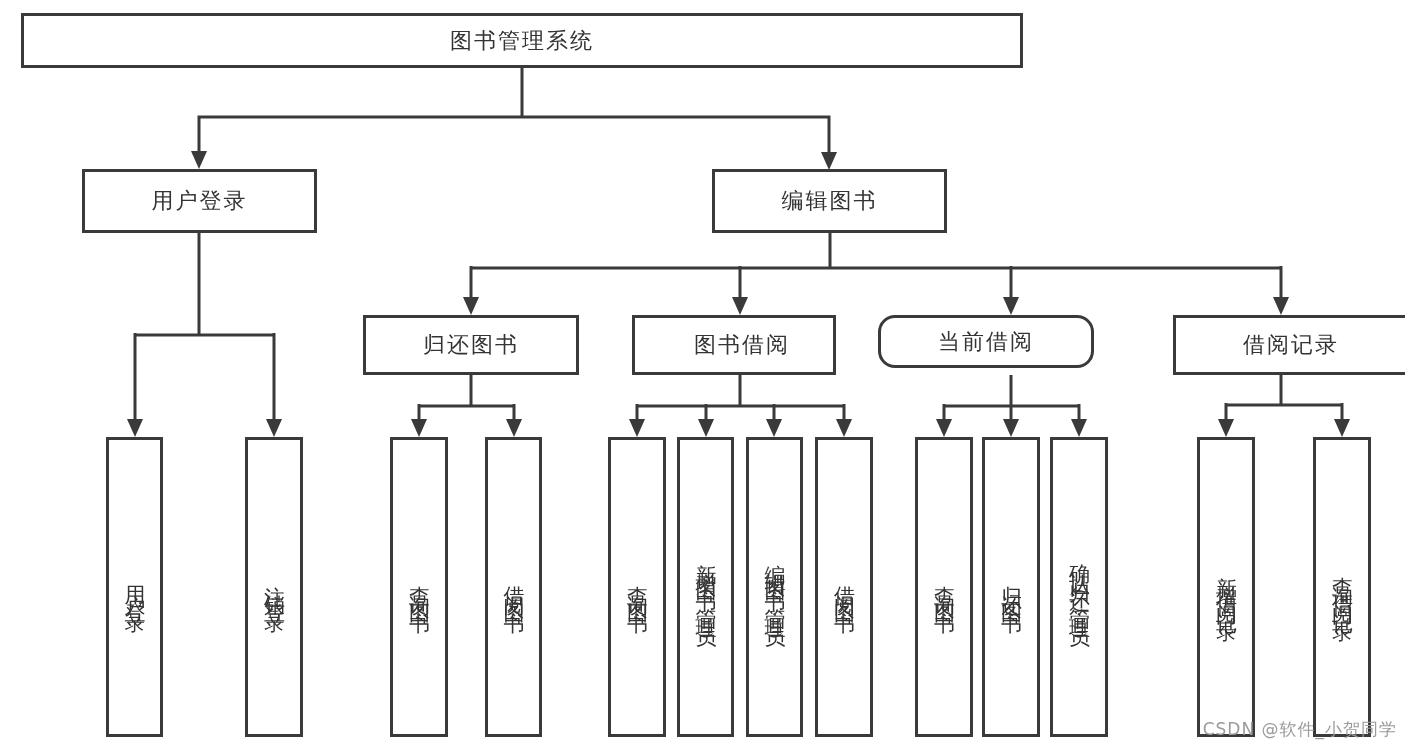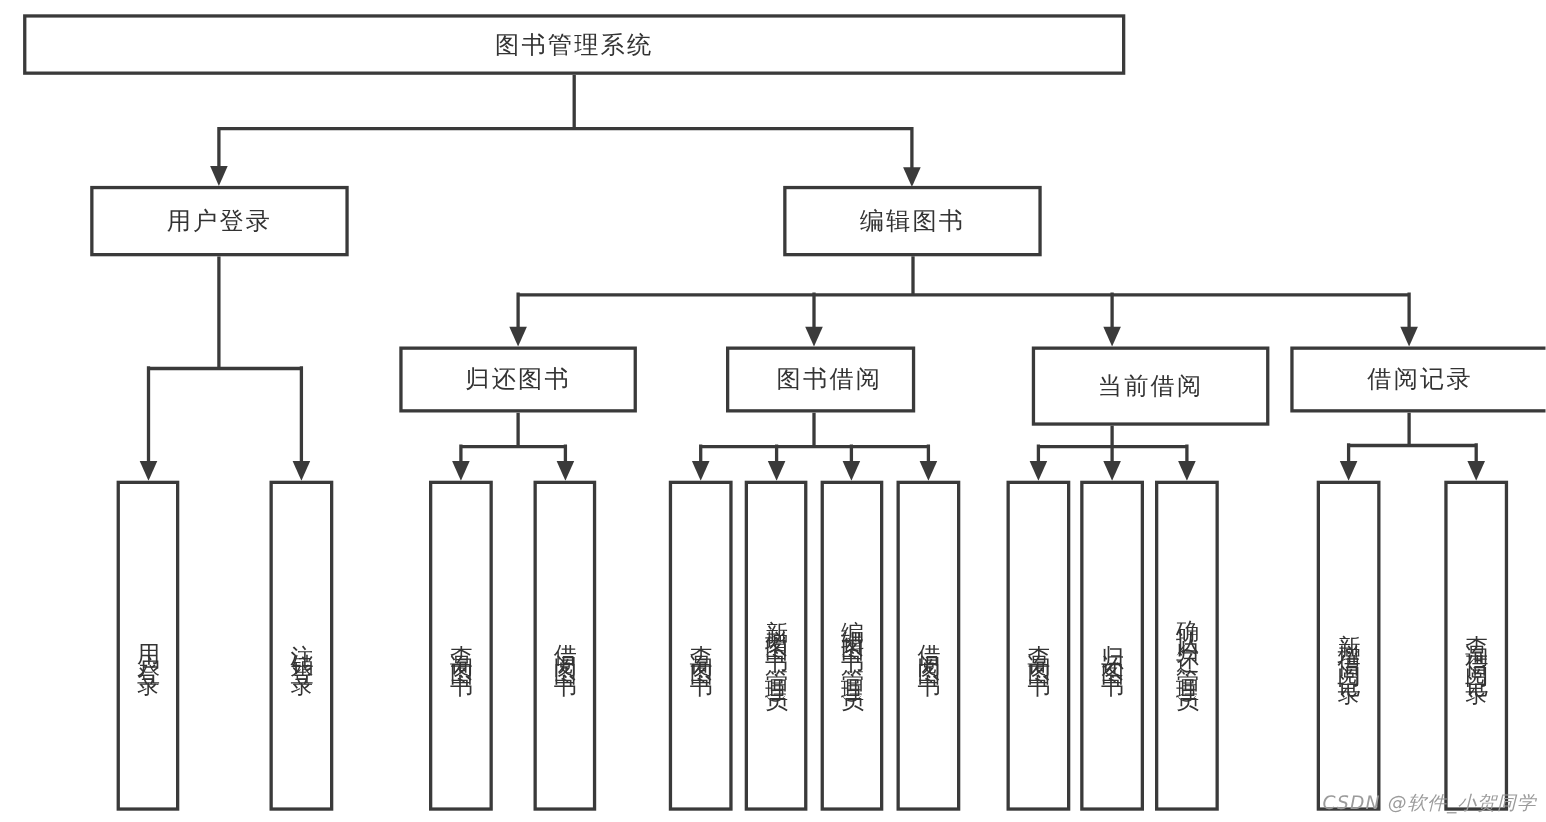--- a/index.html
+++ b/index.html
@@ -16,21 +16,21 @@
   .h-box { font-size:22px; letter-spacing:2px; white-space:nowrap; }
   .v-box span {
     writing-mode:vertical-rl; text-orientation:mixed;
     font-size:21px; letter-spacing:9px; line-height:1;
     white-space:nowrap;
   }
   .watermark {
     position:absolute; z-index:3;
     right:8px; bottom:6px;
     font-size:17px; letter-spacing:1px;
-    color:#9b9b9b; white-space:nowrap;font-style:italic;
+    color:#9b9b9b; white-space:nowrap;
   }
 </style>
 </head>
 <body>
 
 <div class="stage">
 
   <svg class="connectors" viewBox="0 0 1405 747" xmlns="http://www.w3.org/2000/svg">
     <g stroke="#3a3a3a" stroke-width="3" fill="none">
       <path d="M522 68 V117 M197.5 117 H830.5 M199 115.5 V152 M829 115.5 V153"></path>
@@ -63,22 +63,22 @@
       <polygon points="1334,419 1350,419 1342,437"></polygon>
     </g>
   </svg>
 
   <div class="box h-box" style="left:21px; top:13px; width:1002px; height:55px;">图书管理系统</div>
 
   <div class="box h-box" style="left:82px; top:169px; width:235px; height:64px;">用户登录</div>
   <div class="box h-box" style="left:712px; top:169px; width:235px; height:64px;">编辑图书</div>
 
   <div class="box h-box" style="left:363px; top:315px; width:216px; height:60px;">归还图书</div>
-  <div class="box h-box" style="left:660px; top:315px; width:172px; height:60px;padding-left:16px;">图书借阅</div>
-  <div class="box h-box" style="left:938px; top:315px; width:216px; height:72px;">当前借阅</div>
+  <div class="box h-box" style="left:632px; top:315px; width:204px; height:60px;padding-left:16px;">图书借阅</div>
+  <div class="box h-box" style="left:878px; top:315px; width:216px; height:53px;border-radius:17px;">当前借阅</div>
   <div class="box h-box" style="left:1173px; top:315px; width:236px; height:60px;">借阅记录</div>
 
   <div class="box v-box" style="left:106px; top:437px; width:57px; height:300px;">
     <span>用户登录</span>
   </div>
   <div class="box v-box" style="left:245px; top:437px; width:58px; height:300px;">
     <span>注销登录</span>
   </div>
 
   <div class="box v-box" style="left:390px; top:437px; width:58px; height:300px;">

